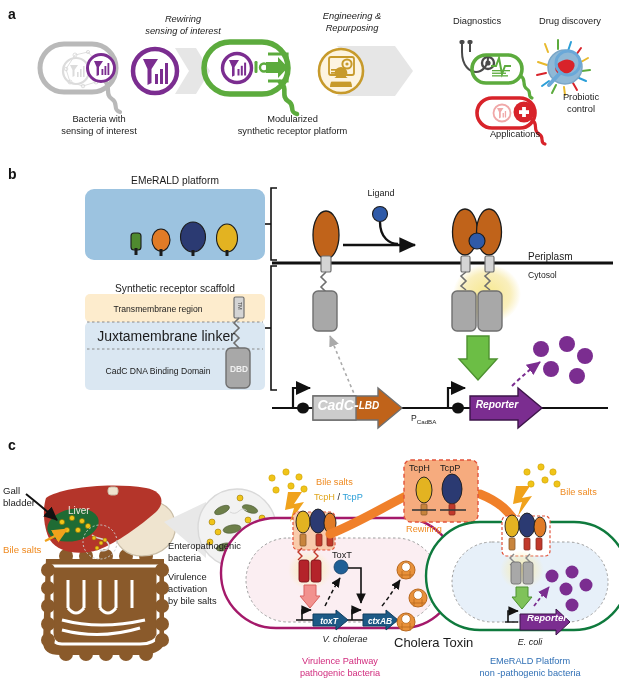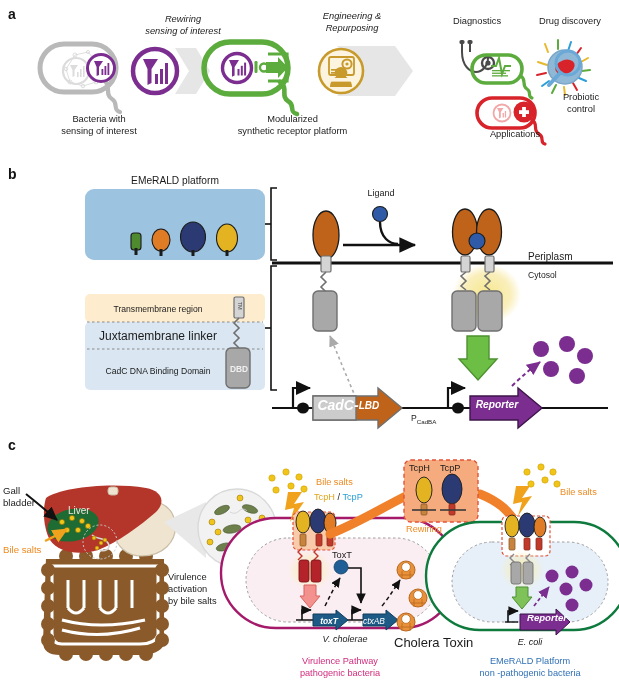--- a/index.html
+++ b/index.html
@@ -300,22 +300,23 @@
       <circle cx="541" cy="189" r="8" fill="#7b2d90"></circle>
       <circle cx="567" cy="184" r="8" fill="#7b2d90"></circle>
       <circle cx="585" cy="196" r="8" fill="#7b2d90"></circle>
       <circle cx="551" cy="209" r="8" fill="#7b2d90"></circle>
       <circle cx="577" cy="216" r="8" fill="#7b2d90"></circle>
     </g>
   </svg>
   </div>
 
   <div class="lbl" style="left:85px;top:175px;width:180px;font-size:10.2px;">EMeRALD platform</div>
+  <div class="lbl" style="left:80px;top:283px;width:190px;font-size:10.2px;">Synthetic receptor scaffold</div>
   <div class="lbl" style="left:88px;top:304px;width:140px;font-size:8.6px;">Transmembrane region</div>
-  <div class="lbl" style="left:88px;top:331px;width:140px;font-size:12px;">Juxtamembrane linker</div>
+  <div class="lbl" style="left:96px;top:331px;width:140px;font-size:14px;">Juxtamembrane linker</div>
   <div class="lbl" style="left:82px;top:366px;width:152px;font-size:8.6px;">CadC DNA Binding Domain</div>
   <div class="lbl" style="left:230px;top:300px;width:18px;font-size:5.6px;transform:rotate(90deg);transform-origin:center;color:#4a4a4a;">TM</div>
   <div class="lbl" style="left:227px;top:364px;width:24px;font-size:8.4px;color:#efefef;font-weight:bold;">DBD</div>
 
   <div class="lbl" style="left:355px;top:188px;width:52px;font-size:9px;">Ligand</div>
   <div class="lbl left" style="left:528px;top:251px;font-size:10px;">Periplasm</div>
   <div class="lbl left" style="left:528px;top:270px;font-size:8.6px;">Cytosol</div>
 
   <div class="lbl ital" style="left:313px;top:400px;width:50px;font-size:14px;color:#ffffff;font-weight:bold;">CadC-</div>
   <div class="lbl ital" style="left:356px;top:400px;width:26px;font-size:10px;color:#ffffff;font-weight:bold;">LBD</div>
@@ -571,34 +572,38 @@
   </svg>
   </div>
 
   <div class="lbl left" style="left:3px;top:485px;font-size:9.6px;line-height:11.5px;">
     <span>Gall</span><br>
     <span>bladder</span>
   </div>
   <div class="lbl left" style="left:68px;top:505px;font-size:10px;color:#f3e6e0;">Liver</div>
   <div class="lbl left" style="left:3px;top:544px;font-size:9.6px;color:#ef8b22;">Bile salts</div>
 
+  <div class="lbl left" style="left:168px;top:540px;font-size:9.3px;line-height:12px;">
+    <span>Enteropathogenic</span><br>
+    <span>bacteria</span>
+  </div>
   <div class="lbl left" style="left:168px;top:571px;font-size:9.3px;line-height:12px;">
     <span>Virulence</span><br>
     <span>activation</span><br>
     <span>by bile salts</span>
   </div>
 
   <div class="lbl left" style="left:316px;top:477px;font-size:9.2px;color:#ef8b22;">Bile salts</div>
   <div style="position:absolute;left:314px;top:492px;font-size:9.2px;">
     <span style="color:#e0a51c;">TcpH</span><span style="color:#1b1b1b;"> / </span><span style="color:#2b9fd8;">TcpP</span>
   </div>
 
   <div class="lbl left" style="left:332px;top:550px;font-size:9.2px;">ToxT</div>
   <div class="lbl ital" style="left:314px;top:616px;width:30px;font-size:8.4px;color:#ffffff;font-weight:bold;">toxT</div>
-  <div class="lbl ital" style="left:363px;top:616px;width:22px;font-size:8.4px;color:#ffffff;font-weight:normal;">ctxAB</div>
+  <div class="lbl ital" style="left:363px;top:616px;width:34px;font-size:8.4px;color:#ffffff;font-weight:bold;">ctxAB</div>
   <div class="lbl ital" style="left:305px;top:634px;width:80px;font-size:9px;">V. cholerae</div>
   <div class="lbl left" style="left:394px;top:637px;font-size:13px;">Cholera Toxin</div>
   <div class="lbl" style="left:272px;top:656px;width:136px;font-size:9.2px;line-height:11.5px;color:#d12a7d;">
     <span>Virulence Pathway</span><br>
     <span>pathogenic bacteria</span>
   </div>
 
   <div class="lbl left" style="left:409px;top:463px;font-size:9.2px;">TcpH</div>
   <div class="lbl left" style="left:440px;top:463px;font-size:9.2px;">TcpP</div>
   <div class="lbl left" style="left:406px;top:524px;font-size:9.2px;color:#ef8b22;">Rewiring</div>

